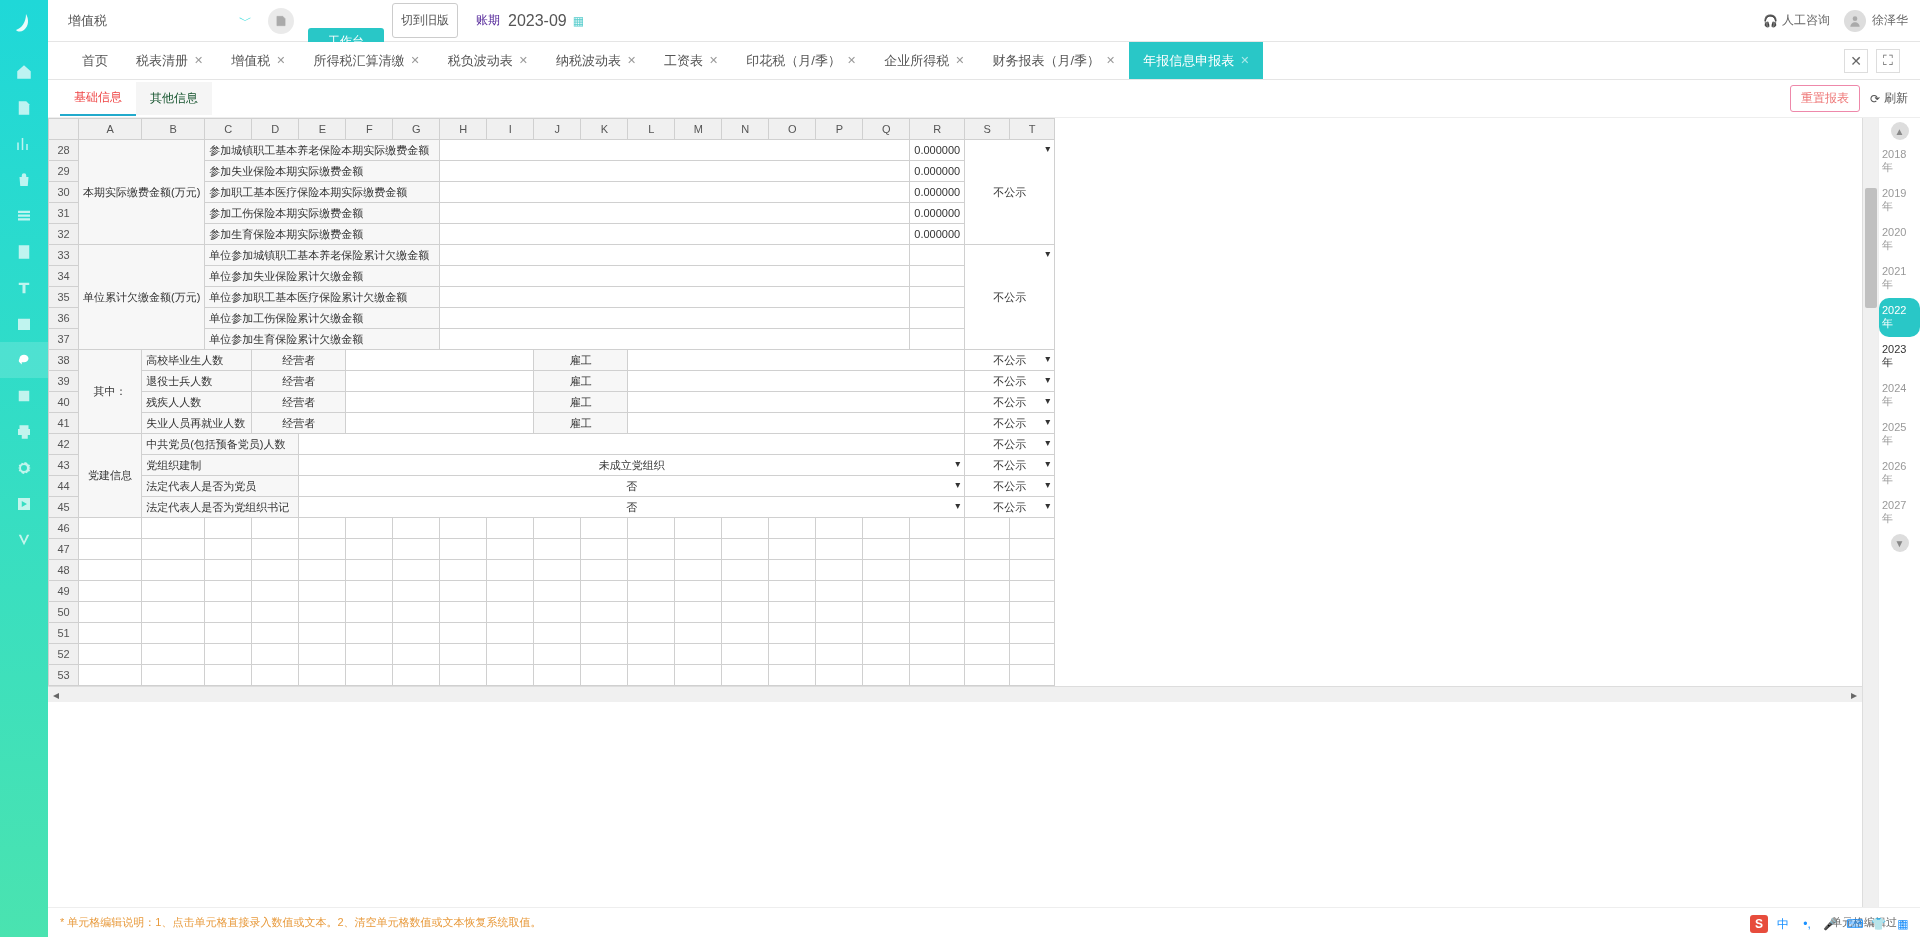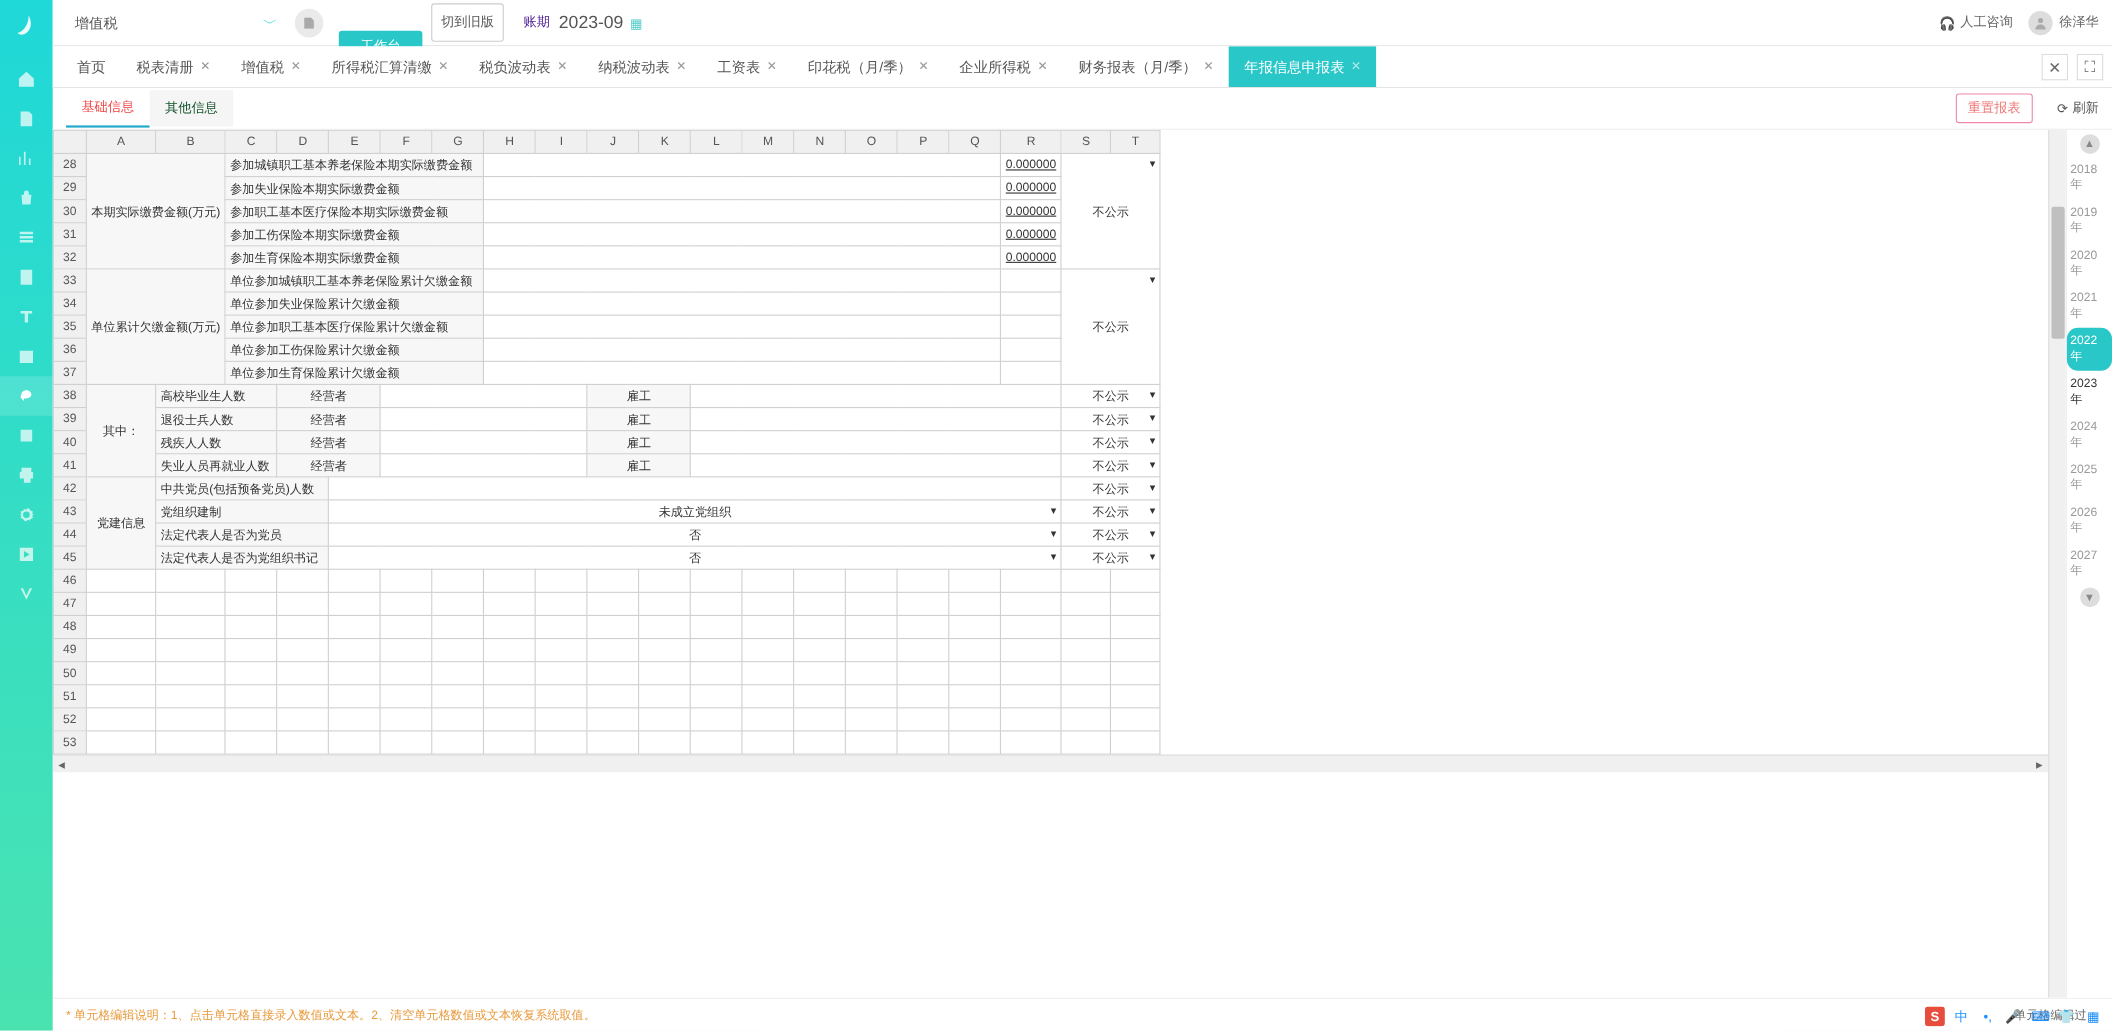--- a/index.html
+++ b/index.html
@@ -16,43 +16,43 @@
 .dropdown-sel .chev { color: #4dd; }
 .circle-btn { width: 26px; height: 26px; border-radius: 50%; background: #eaeaea; margin-left: 8px; display:flex; align-items:center; justify-content:center; cursor:pointer; }
 .btn-workspace { background: #29c7c7; color: #fff; padding: 5px 20px; border-radius: 3px; margin-left: 14px; cursor:pointer; font-size: 12px; margin-top: 41px; }
 .btn-oldver { border: 1px solid #ccc; color: #555; padding: 8px 8px; border-radius: 3px; margin-left: 8px; cursor:pointer; font-size: 12px; }
 .period-label { margin-left: 18px; color: #4c1d95; font-size: 12px; }
 .period-val { margin-left: 8px; color: #555; font-size: 16px; text-align: center; }
 .cal-icon { margin-left: 6px; color: #5cc; cursor:pointer; }
 .topbar-right { margin-left: auto; display: flex; align-items: center; gap: 14px; color: #666; }
 .user-area { display:flex; align-items:center; gap:6px; cursor:pointer; }
 .avatar { width: 22px; height: 22px; border-radius: 50%; background: #ddd; display:flex; align-items:center; justify-content:center; }
-.tabsbar { height: 38px; display: flex; align-items: center; border-bottom: 1px solid #e5e5e5; padding: 0 8px; background: #fff; overflow:hidden; }
+.tabsbar { height: 38px; display: flex; align-items: center; border-bottom: 1px solid #e5e5e5; padding: 0 20px; background: #fff; overflow:hidden; }
 .tab { padding: 0 14px; height: 38px; display:flex; align-items:center; gap:6px; font-size: 13px; color: #555; cursor:pointer; white-space:nowrap; }
 .tab.active { background: #29c7c7; color: #fff; }
 .tab .close { font-size: 11px; opacity: 0.6; }
 .tabs-right { margin-left: auto; display:flex; align-items:center; gap:8px; }
 .tabs-right .sq { width: 24px; height: 24px; border:1px solid #ddd; display:flex; align-items:center; justify-content:center; cursor:pointer; font-size:14px; color:#666; }
 .subtabs-row { height: 38px; display:flex; align-items:center; padding: 0 12px; border-bottom: 1px solid #eee; }
 .subtab { padding: 8px 14px; font-size: 12px; cursor:pointer; color:#14532d; }
 .subtab.active { color: #ef4444; border-bottom: 2px solid #2ac; background: #fff; }
 .subtab.inactive { background: #f5f5f5; }
-.subtabs-right { margin-left:auto; display:flex; gap:22px; align-items:center; }
+.subtabs-right { margin-left:auto; display:flex; gap:10px; align-items:center; }
 .btn-reset { border:1px solid #e8a; color:#e77; padding:4px 10px; border-radius:3px; cursor:pointer; font-size:12px; }
 .btn-refresh { color:#555; cursor:pointer; font-size:12px; display:flex; align-items:center; gap:4px; }
 .worksheet { flex:1; position:relative; overflow:hidden; display:flex; }
 .sheet-wrap { flex:1; overflow:hidden; position:relative; }
 .sheet { border-collapse: collapse; table-layout: fixed; }
 .sheet th, .sheet td { border: 1px solid #d0d0d0; font-size: 11px; height: 21px; padding: 0 4px; overflow:hidden; white-space:nowrap; text-overflow:ellipsis; }
 .sheet th { background: #f0f0f0; text-align:center; font-weight: normal; color:#555; }
 .rowhdr { background: #f0f0f0; text-align:center; width:30px; color:#555; }
 .corner { background:#f0f0f0; width:30px; }
 .label-cell { background: #f7f7f7; text-align:center; color:#333; }
 .label-cell-l { background: #f7f7f7; text-align:left; color:#333; padding-left:6px; }
-.val-cell { text-align:right; padding-right:6px;text-decoration:underline; }
+.val-cell { text-align:right; padding-right:6px; }
 .dd-cell { text-align:center; position:relative; }
 .dd-arrow { position:absolute; right:4px; top:3px; font-size:10px; }
 .vscroll { width:16px; background:#f0f0f0; border-left:1px solid #ddd; position:relative; }
 .vscroll .thumb { position:absolute; top:70px; left:2px; width:12px; height:120px; background:#c0c0c0; border-radius:2px; }
 .hscroll { height:16px; background:#f0f0f0; border-top:1px solid #ddd; display:flex; align-items:center; }
 .hscroll .arrow { width:16px; text-align:center; color:#666; cursor:pointer; }
 .hscroll .track { flex:1; position:relative; height:12px; }
 .footer { height: 30px; display:flex; align-items:center; padding:0 12px; border-top:1px solid #eee; font-size:11px; }
 .footer-left { color:#e89a3c; }
 .footer-right { margin-left:auto; color:#666; }

